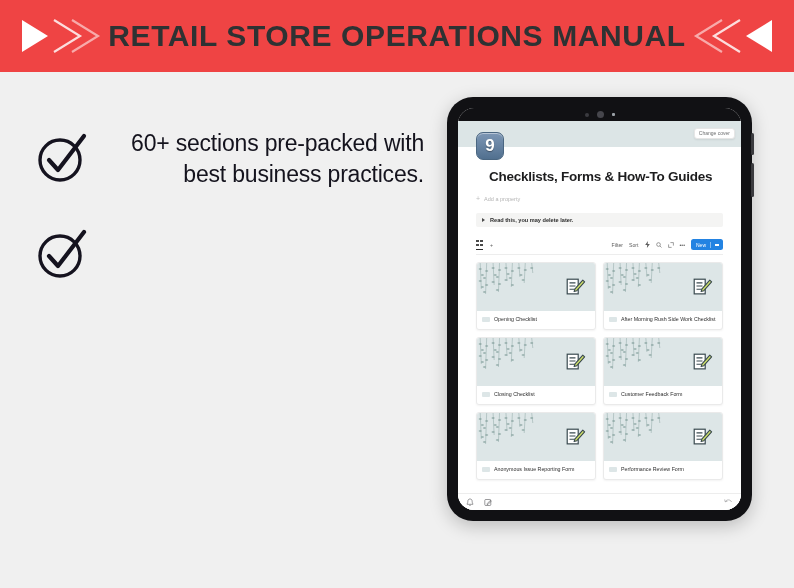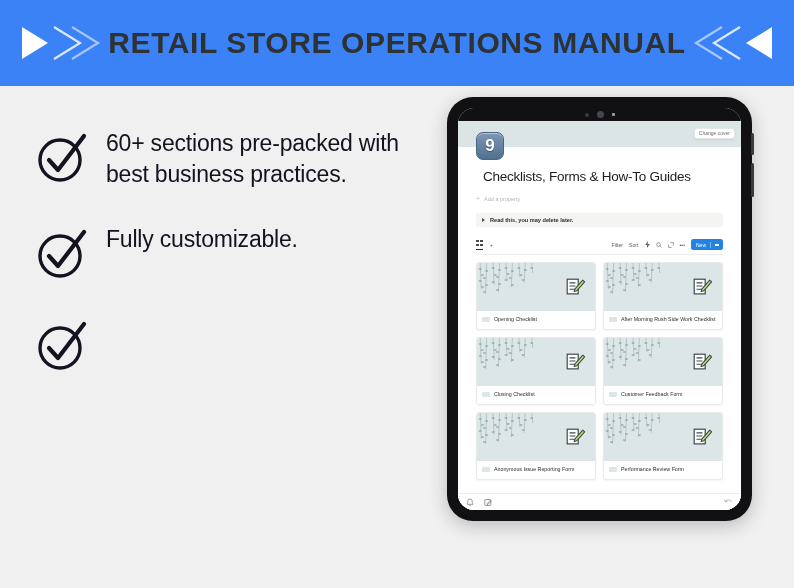--- a/index.html
+++ b/index.html
@@ -6,39 +6,39 @@
   body{
     width:794px;height:588px;
     background:#f0f0f0;
     font-family:"Liberation Sans", sans-serif;
     overflow:hidden;
     position:relative;
   }
 
   
   .banner{
-    position:absolute;left:0;top:0;width:794px;height:86px;
-    background:#3b82f6;
+    position:absolute;left:0;top:0;width:794px;height:72px;
+    background:#ef4444;
     display:flex;align-items:center;justify-content:center;
   }
   .banner-title{
     font-size:30px;font-weight:bold;color:#2e3233;
     letter-spacing:0.6px;
     text-align:center;
     font-family:"Liberation Sans", sans-serif;
   }
   .arrows-left{position:absolute;left:18px;top:50%;transform:translateY(-50%);display:flex;align-items:center;}
   .arrows-right{position:absolute;right:18px;top:50%;transform:translateY(-50%);display:flex;align-items:center;}
 
   
   .features{
     position:absolute;left:34px;top:128px;width:390px;
   }
   .feature-row{
-    display:flex;align-items:flex-start;margin-bottom:34px;
+    display:flex;align-items:flex-start;margin-bottom:34px;text-align:right;
   }
   .check-wrap{
     width:56px;min-width:56px;height:56px;position:relative;margin-right:16px;margin-top:2px;
   }
   .feature-text{
     font-size:23px;line-height:31px;color:#14131d;
     font-family:"Liberation Sans", sans-serif;
     letter-spacing:-0.2px;
   }
 
@@ -87,22 +87,22 @@
     border-radius:7px;
     background:linear-gradient(#7d97b5,#51708f);
     border:1px solid #4a6681;
     display:flex;align-items:center;justify-content:center;
     color:#fff;font-size:17px;font-weight:bold;
     text-shadow:0 1px 1px rgba(0,0,0,0.35);
     box-shadow:inset 0 1px 0 rgba(255,255,255,0.45);
   }
   .page-body{padding:22px 18px 0 18px;}
   .page-title{
-    font-size:13.5px;font-weight:normal;color:#1d1d1e;letter-spacing:-0.25px;
-    margin:0 0 11px 7px;
+    font-size:13.5px;font-weight:bold;color:#1d1d1e;letter-spacing:-0.25px;
+    margin:0 0 11px 13px;
   }
   .add-prop{
     font-size:5.5px;color:#b4b4b4;display:flex;align-items:center;gap:4px;
     margin-bottom:11px;
   }
   .plus-ic{font-size:7px;line-height:1;color:#bdbdbd;}
   .toggle-row{
     background:#f4f4f3;border-radius:2px;
     padding:4px 6px;display:flex;align-items:center;gap:5px;
     margin-bottom:12px;
@@ -187,29 +187,20 @@
   <div class="feature-row">
     <div class="check-wrap">
       <svg width="56" height="56" viewBox="0 0 56 56">
         <circle cx="26" cy="30" r="20" fill="none" stroke="#15131f" stroke-width="3.4"></circle>
         <path d="M15 30 L24 40 L50 6" fill="none" stroke="#15131f" stroke-width="4.2" stroke-linecap="round" stroke-linejoin="round"></path>
       </svg>
     </div>
     <div class="feature-text">60+ sections pre-packed with best business practices.</div>
   </div>
 
-  <div class="feature-row">
-    <div class="check-wrap">
-      <svg width="56" height="56" viewBox="0 0 56 56">
-        <circle cx="26" cy="30" r="20" fill="none" stroke="#15131f" stroke-width="3.4"></circle>
-        <path d="M15 30 L24 40 L50 6" fill="none" stroke="#15131f" stroke-width="4.2" stroke-linecap="round" stroke-linejoin="round"></path>
-      </svg>
-    </div>
-    <div class="feature-text">Fully customizable.</div>
-  </div>
 
   <div class="feature-row">
     <div class="check-wrap">
       <svg width="56" height="56" viewBox="0 0 56 56">
         <circle cx="26" cy="30" r="20" fill="none" stroke="#15131f" stroke-width="3.4"></circle>
         <path d="M15 30 L24 40 L50 6" fill="none" stroke="#15131f" stroke-width="4.2" stroke-linecap="round" stroke-linejoin="round"></path>
       </svg>
     </div>
   </div>
 

